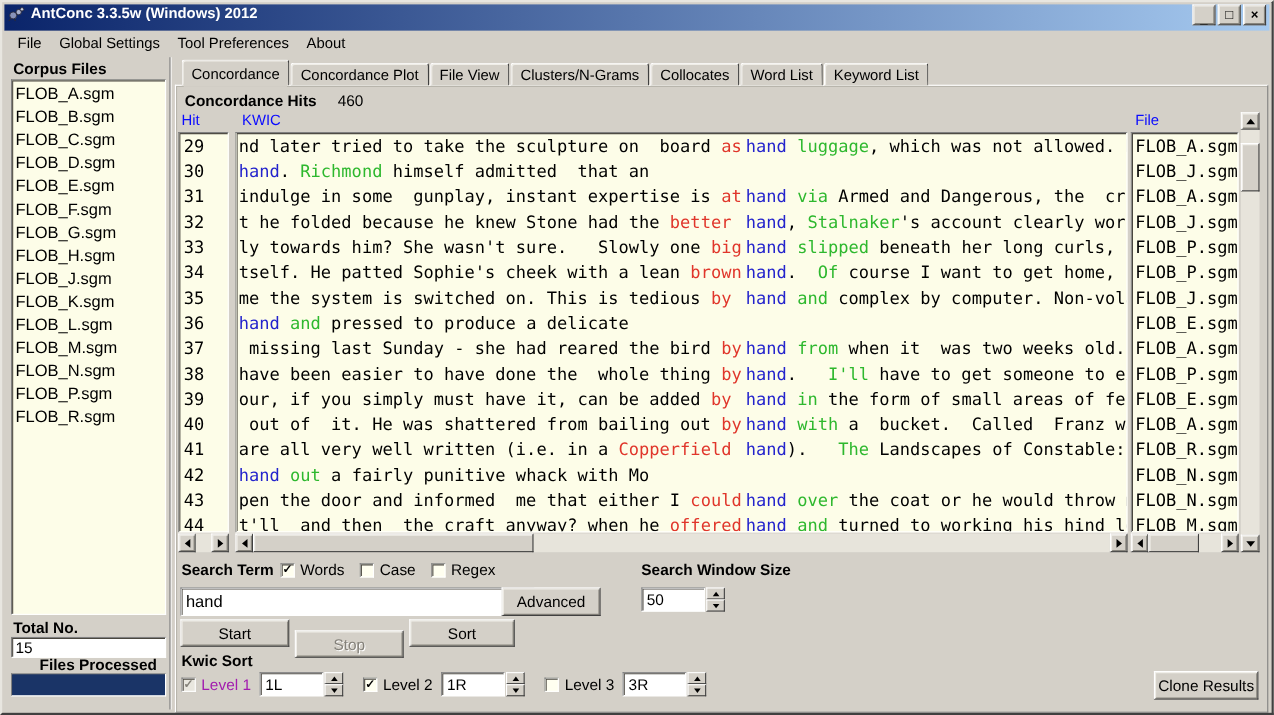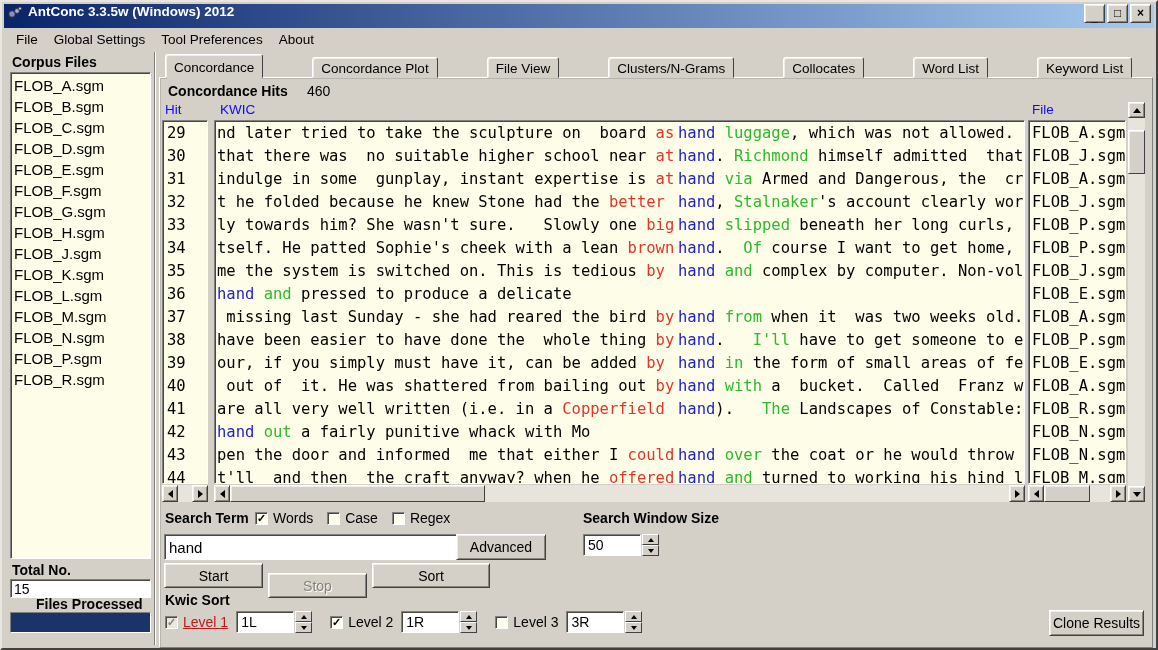--- a/index.html
+++ b/index.html
@@ -35,21 +35,21 @@
   .sidebar-title{position:absolute;left:10px;top:52px;font-weight:bold;font-size:14px;}
   .filelist{position:absolute;left:8px;top:70px;width:141px;height:487px;background:#fdfde8;overflow:hidden;padding:2px 0 0 3px;}
   .file-item{font-size:15px;line-height:21px;white-space:nowrap;}
   .lbl-b{position:absolute;font-weight:bold;font-size:14px;}
   .total-field{position:absolute;left:8px;top:577px;width:141px;height:19px;background:#fff;font-size:14px;padding:1px 3px;}
   .progress{position:absolute;left:8px;top:610px;width:141px;height:21px;background:#fff;}
   .progress .fill{height:100%;width:100%;background:var(--progress-fill);}
   .vdivider{position:absolute;left:152px;top:50px;bottom:3px;width:2px;border-left:1px solid #808080;border-right:1px solid #fff;}
 
   
-  .tabbar{position:absolute;left:163px;top:52px;height:24px;display:flex;align-items:flex-end;z-index:3;gap:48px;}
+  .tabbar{position:absolute;left:163px;top:52px;height:24px;display:flex;align-items:flex-end;z-index:3;}
   .tab{background:#d4d0c8;font-size:13.5px;padding:3px 8px 3px 8px;height:21px;
     border:1px solid;border-color:#ffffff #404040 transparent #ffffff;border-radius:3px 3px 0 0;
     box-shadow:inset 1px 1px 0 #f0eee8;margin-right:1px;white-space:nowrap;}
   .tab.active{height:24px;padding-top:5px;position:relative;z-index:4;}
   .tab.active::after{content:"";position:absolute;left:1px;right:1px;bottom:-2px;height:3px;background:#d4d0c8;}
 
   
   .panel{position:absolute;left:157px;top:75px;width:994px;height:571px;
     border:1px solid;border-color:#ffffff #808080 #808080 #ffffff;box-shadow:inset 1px 1px 0 #b8b5ac;background:#d4d0c8;}
 
@@ -89,21 +89,21 @@
   .tri-lf{border-top:4px solid transparent;border-bottom:4px solid transparent;border-right:5px solid #000;}
   .tri-rt{border-top:4px solid transparent;border-bottom:4px solid transparent;border-left:5px solid #000;}
 
   
   .ctl-lbl{position:absolute;font-weight:bold;font-size:14px;}
   .opts{position:absolute;left:253px;top:508px;display:flex;gap:14px;align-items:center;}
   .cb{display:flex;align-items:center;gap:5px;}
   .cbbox{width:13px;height:13px;background:#fffff0;border:1px solid;border-color:#808080 #ffffff #ffffff #808080;
     box-shadow:inset 1px 1px 0 #4a473f;font-size:11px;line-height:11px;text-align:center;color:#000;font-weight:bold;}
   .cblabel{font-size:14px;}
-  .cb.dis .cblabel{color:#b91c1c;text-decoration:underline;}
+  .cb.dis .cblabel{color:#a21caf;}
   .cb.dis .cbbox{color:#848179;background:#e9e7df;}
   .search-input{position:absolute;left:162px;top:532px;width:322px;height:26px;background:#fff;
     font-family:"Liberation Sans",sans-serif;font-size:15px;padding:2px 4px;outline:none;}
   .btn{position:absolute;font-size:14px;display:flex;align-items:center;justify-content:center;cursor:default;}
   .btn.disabled{color:#84817a;text-shadow:1px 1px 0 #fff;}
   .spinwrap{position:absolute;display:flex;}
   .spinval{background:#fff;border:1px solid;border-color:#808080 #fff #fff #808080;box-shadow:inset 1px 1px 0 #4a473f;
     font-size:14px;padding:2px 4px;width:58px;height:22px;}
   .spinbtns{display:flex;flex-direction:column;width:17px;height:22px;margin-left:1px;}
   .sb{flex:1;background:#d4d0c8;border:1px solid;border-color:#ffffff #404040 #404040 #ffffff;
@@ -211,21 +211,20 @@
       <div class="c-hit">43</div>
       <div class="c-hit">44</div>
     </div>
   <div class="listbox sunken mono kwiccol">
       <div class="c-row">
         <span class="c-left"><span class="seg-k">nd later tried to take the sculpture on  board </span><span class="seg-r">as</span><span class="seg-k"> </span></span>
         <span class="c-kw">hand</span>
         <span class="c-right"><span class="seg-k"> </span><span class="seg-g">luggage</span><span class="seg-k">, which was not allowed. BA</span></span>
       </div>
       <div class="c-row">
-        <span class="c-left"><span class="seg-k">that there was  no suitable higher school near </span><span class="seg-r">at</span><span class="seg-k"> </span></span>
         <span class="c-kw">hand</span>
         <span class="c-right"><span class="seg-k">. </span><span class="seg-g">Richmond</span><span class="seg-k"> himself admitted  that an</span></span>
       </div>
       <div class="c-row">
         <span class="c-left"><span class="seg-k">indulge in some  gunplay, instant expertise is </span><span class="seg-r">at</span><span class="seg-k"> </span></span>
         <span class="c-kw">hand</span>
         <span class="c-right"><span class="seg-k"> </span><span class="seg-g">via</span><span class="seg-k"> Armed and Dangerous, the  crime</span></span>
       </div>
       <div class="c-row">
         <span class="c-left"><span class="seg-k">t he folded because he knew Stone had the </span><span class="seg-r">better</span><span class="seg-k">  </span></span>
@@ -381,21 +380,21 @@
           <i class="tri tri-up"></i>
         </span>
       <span class="sb">
           <i class="tri tri-dn"></i>
         </span>
     </span>
   </div>
 
   <div class="btn raised" style="left:162px;top:561px;width:99px;height:25px;">Start</div>
   <div class="btn raised disabled" style="left:266px;top:561px;width:99px;height:25px;margin-top:10px;">Stop</div>
-  <div class="btn raised" style="left:370px;top:561px;width:118px;height:25px;">Sort</div>
+  <div class="btn raised" style="left:370px;top:561px;width:96px;height:25px;">Sort</div>
 
   <div class="ctl-lbl" style="left:163px;top:590px;">Kwic Sort</div>
   <div class="kwic-sort-row">
       <span class="cb dis">
         <span class="cbbox">✓</span>
         <span class="cblabel">Level 1</span>
       </span>
       <span class="spin spinwrap" style="position: static;">
         <span class="spinval">1L</span>
         <span class="spinbtns">

